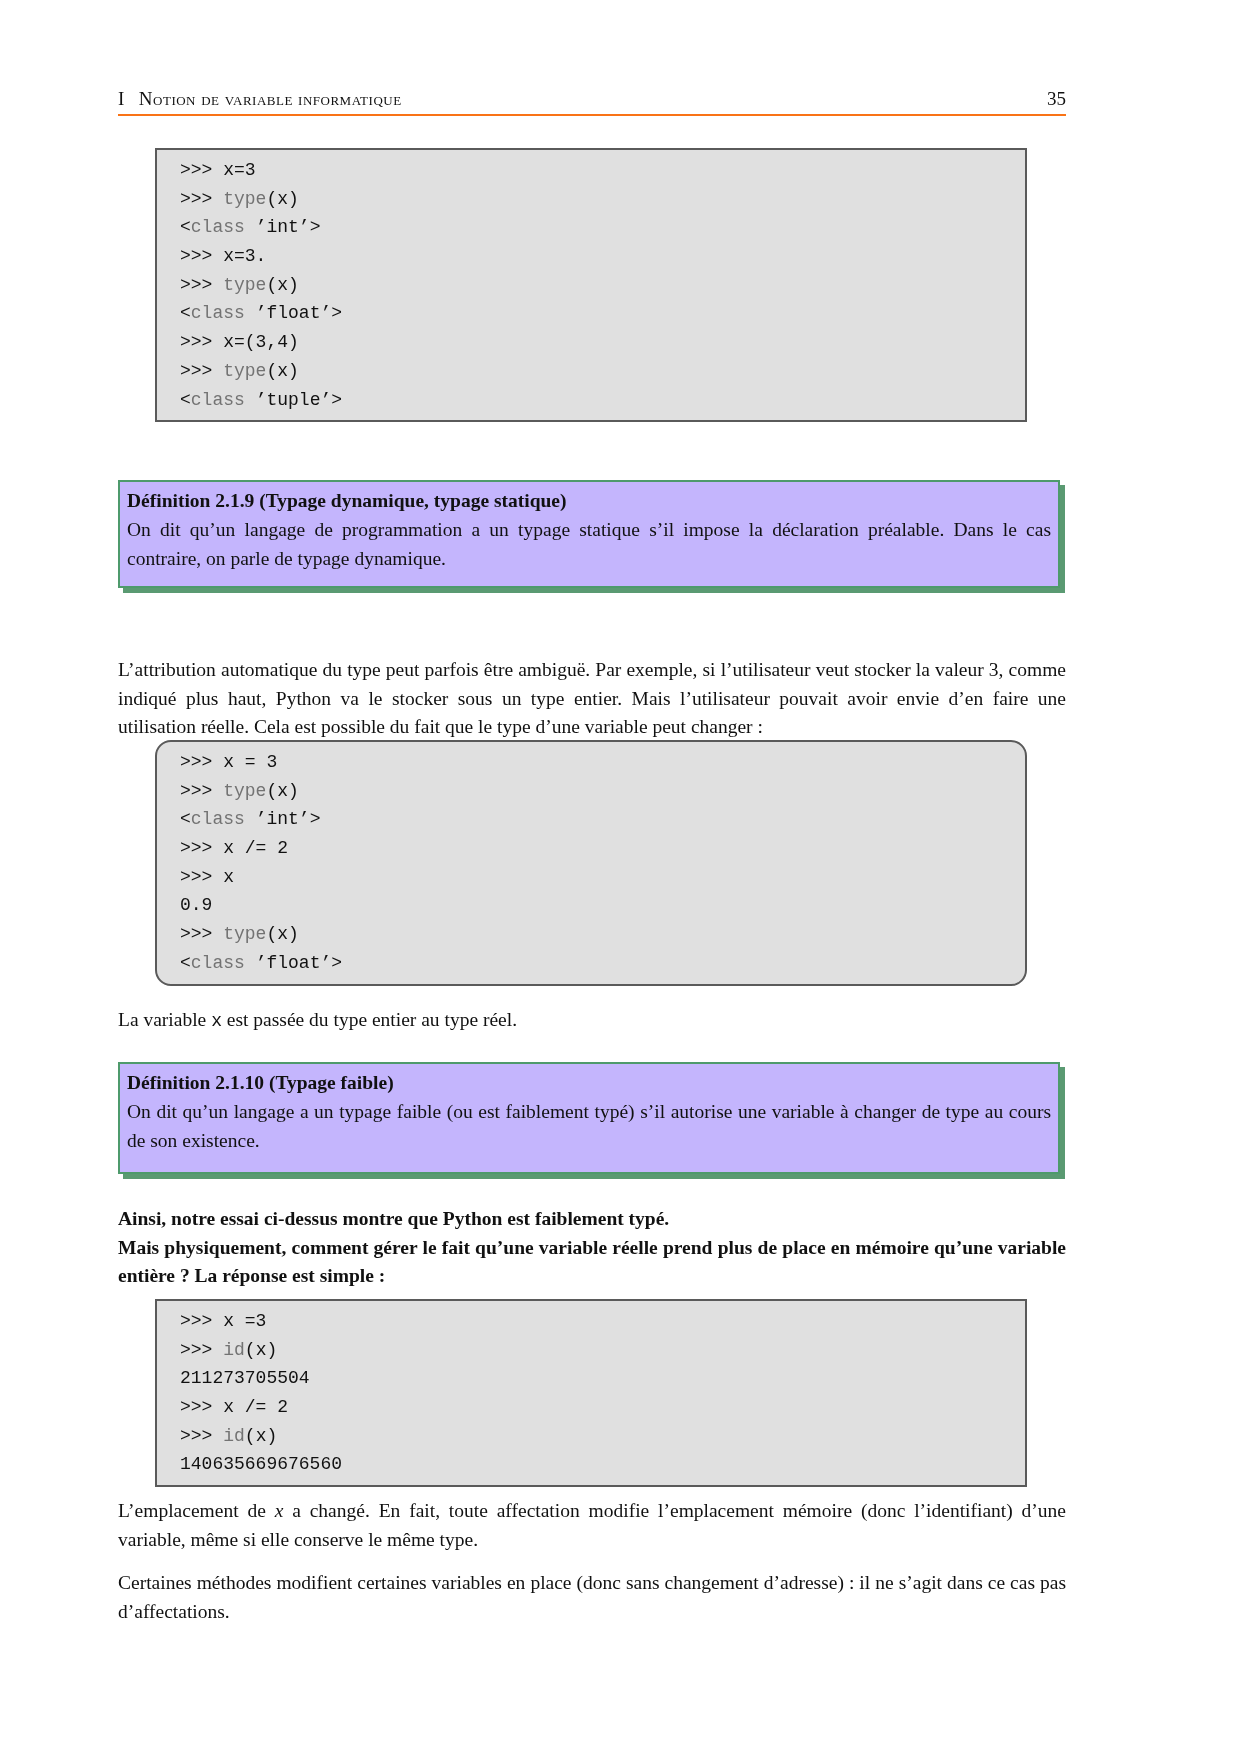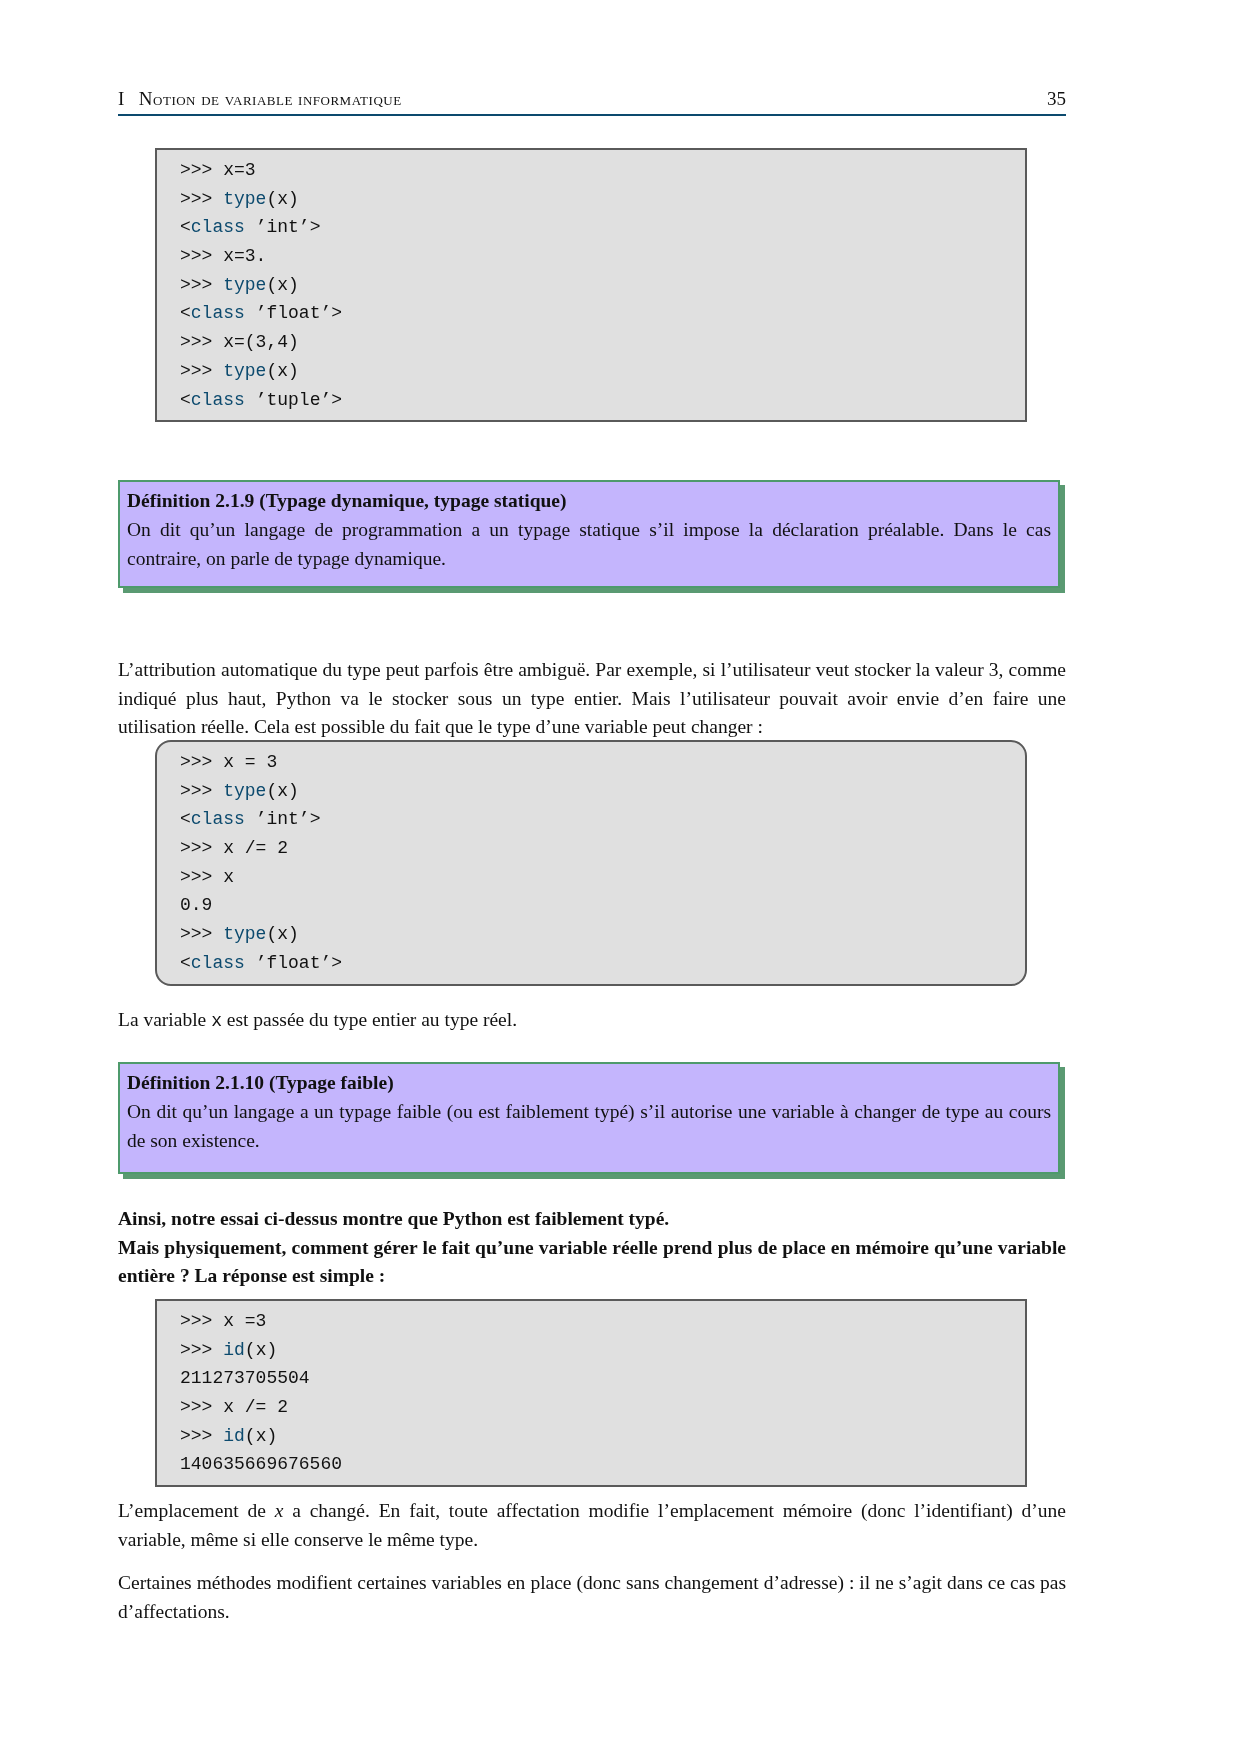--- a/index.html
+++ b/index.html
@@ -1,29 +1,29 @@
 <!DOCTYPE html>
 <html><head>
   <meta charset="utf-8">
   <style>
     html, body { margin: 0; padding: 0; background: #ffffff; }
     body { width: 1240px; height: 1754px; position: relative; overflow: hidden;
       font-family: "Liberation Serif", "DejaVu Serif", serif; color: #111; }
     .page { position: absolute; left: 118px; top: 0; width: 948px; }
     .running-head { position: absolute; top: 88px; left: 0; width: 948px; height: 26px;
-      border-bottom: 2px solid #0c4a6e; font-size: 19px; }
+      border-bottom: 2px solid #f97316; font-size: 19px; }
     .running-head .chap { position: absolute; left: 0; top: 0; letter-spacing: 0.5px; font-variant: small-caps; }
     .running-head .chap .num { margin-right: 14px; }
     .running-head .pnum { position: absolute; right: 0; top: 0; }
 
     .code { position: absolute; left: 37px; width: 872px; background: #e0e0e0;
       border: 2px solid #5a5a5a; box-sizing: border-box; padding: 6px 23px;
       font-family: "Liberation Mono", "DejaVu Sans Mono", monospace; font-size: 18px; }
     .code .line { height: 28.7px; line-height: 28.7px; white-space: pre; }
-    .kw { color: #0c4a6e; }
+    .kw { color: #737373; }
 
     .defbox { position: absolute; left: 0; width: 942px; background: #c4b5fd;
       border: 2px solid #4e9a6c; box-sizing: border-box; padding: 4px 7px 0 7px;
       box-shadow: 5px 5px 0 #5a9a72; font-size: 19.5px; }
     .defbox .title { font-weight: bold; height: 30px; line-height: 30px; }
     .defbox .body { line-height: 28.7px; text-align: justify; }
 
     .para { position: absolute; left: 0; width: 948px; font-size: 19.5px; line-height: 28.7px;
       text-align: justify; }
     .tt { font-family: "Liberation Mono", "DejaVu Sans Mono", monospace; font-size: 18px; }

